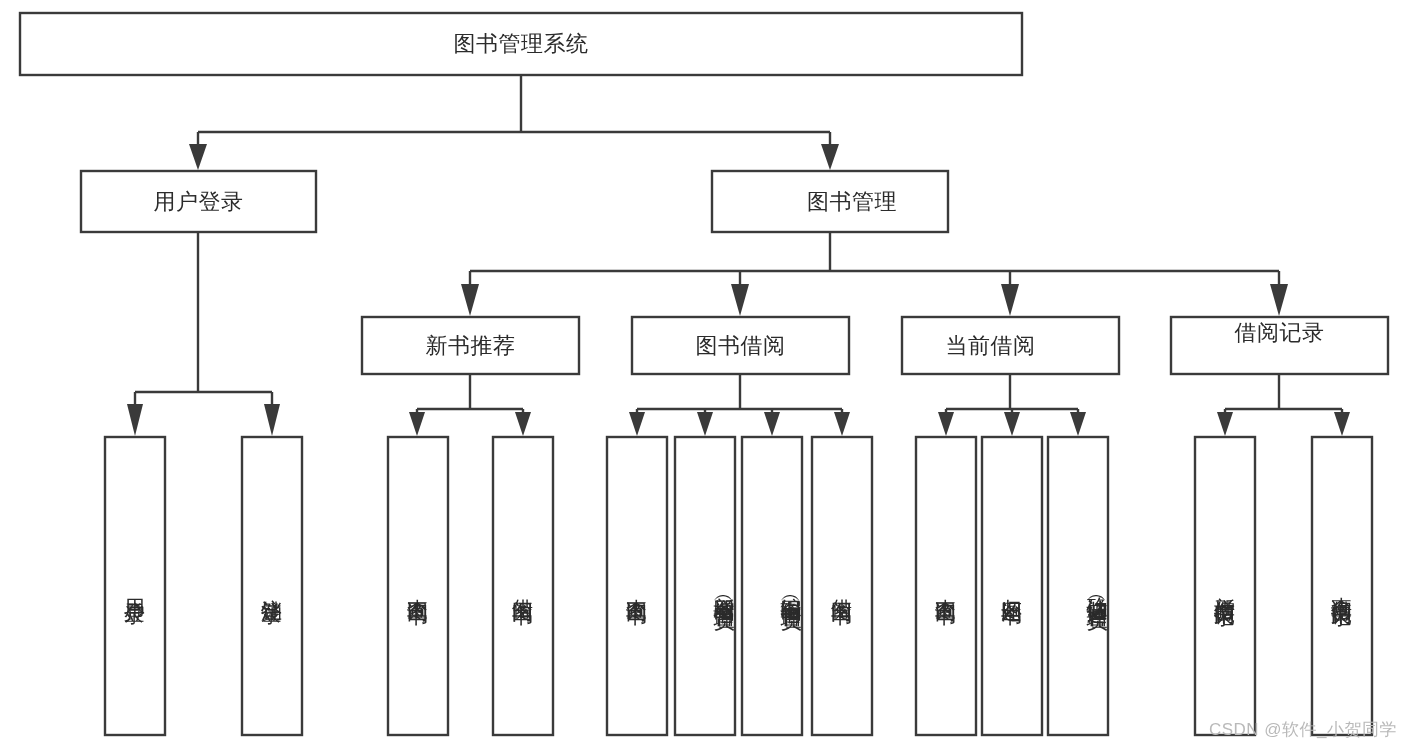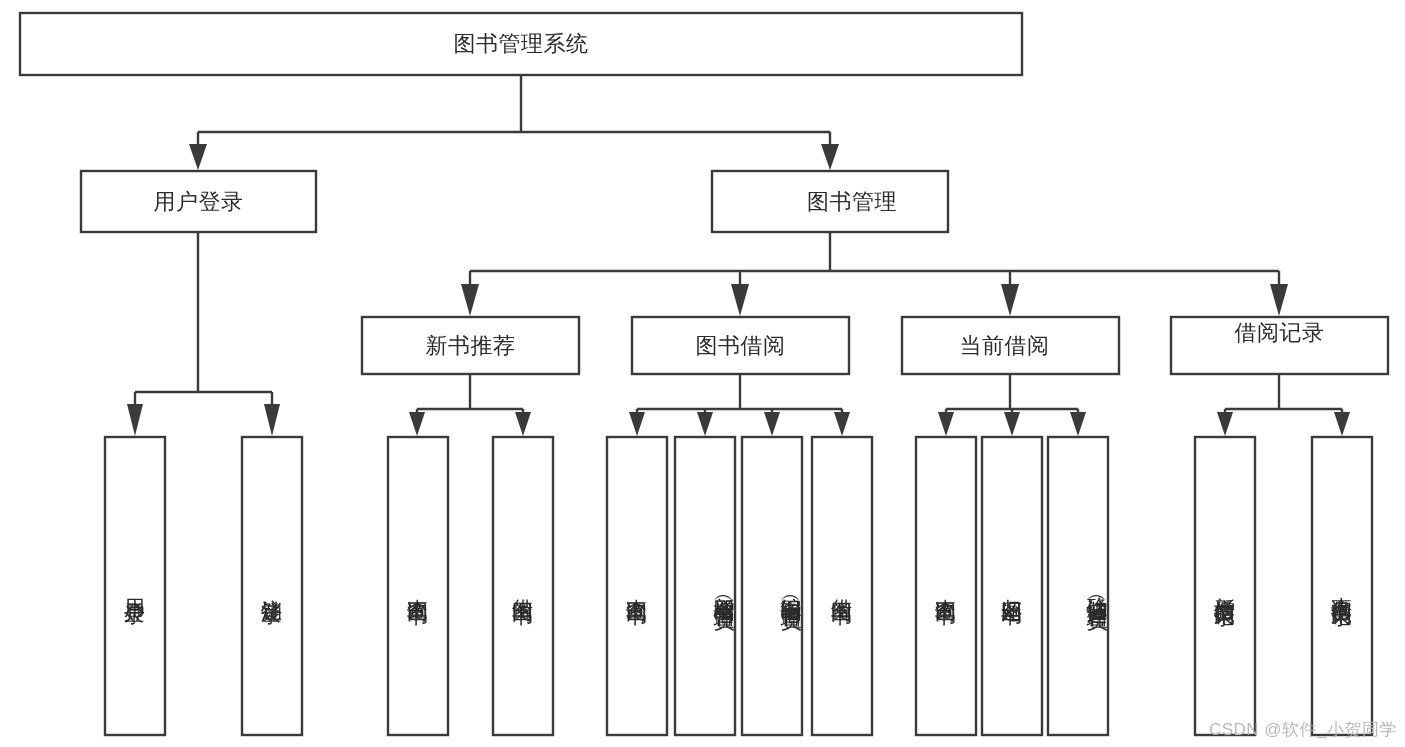--- a/index.html
+++ b/index.html
@@ -186,21 +186,21 @@
   <div class="node-label horizontal" style="left:20px; top:13px; width:1002px; height:62px;">图书管理系统</div>
 
   <div class="node-label horizontal" style="left:81px; top:171px; width:235px; height:61px;">用户登录</div>
 
   <div class="node-label horizontal" style="left:712px; top:171px; width:280px; height:61px;">图书管理</div>
 
   <div class="node-label horizontal" style="left:632px; top:317px; width:217px; height:57px;">图书借阅</div>
 
   <div class="node-label horizontal" style="left:362px; top:317px; width:217px; height:57px;">新书推荐</div>
 
-  <div class="node-label horizontal" style="left:902px; top:317px; width:177px; height:57px;padding-left:14px;">当前借阅</div>
+  <div class="node-label horizontal" style="left:902px; top:317px; width:177px; height:57px;">当前借阅</div>
 
   <div class="node-label horizontal" style="left:1171px; top:306px; width:217px; height:53px;">借阅记录</div>
 
   <div class="node-label vertical centered" style="left:105px; top:437px; width:60px; height:298px;">用户登录</div>
   <div class="node-label vertical centered" style="left:242px; top:437px; width:60px; height:298px;">注销登录</div>
 
   <div class="node-label vertical centered" style="left:388px; top:437px; width:60px; height:298px;">查询图书</div>
   <div class="node-label vertical centered" style="left:493px; top:437px; width:60px; height:298px;">借阅图书</div>
 
   <div class="node-label vertical centered" style="left:607px; top:437px; width:60px; height:298px;">查询图书</div>

